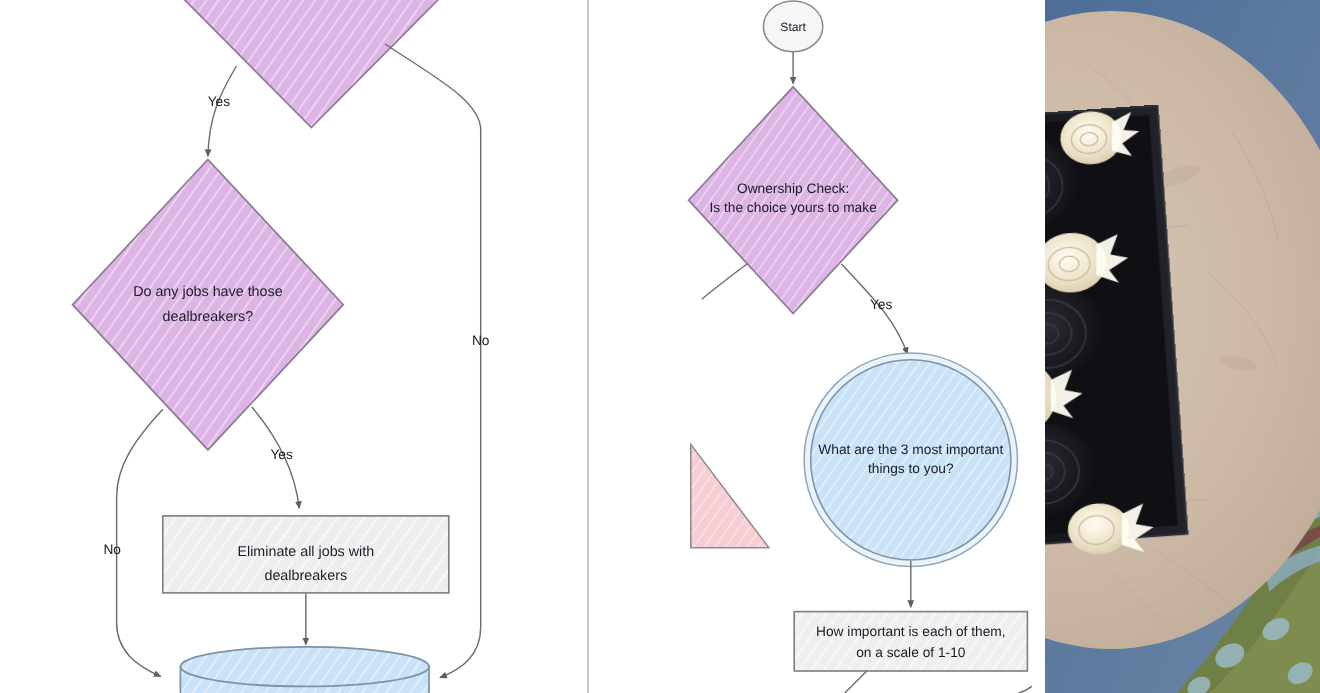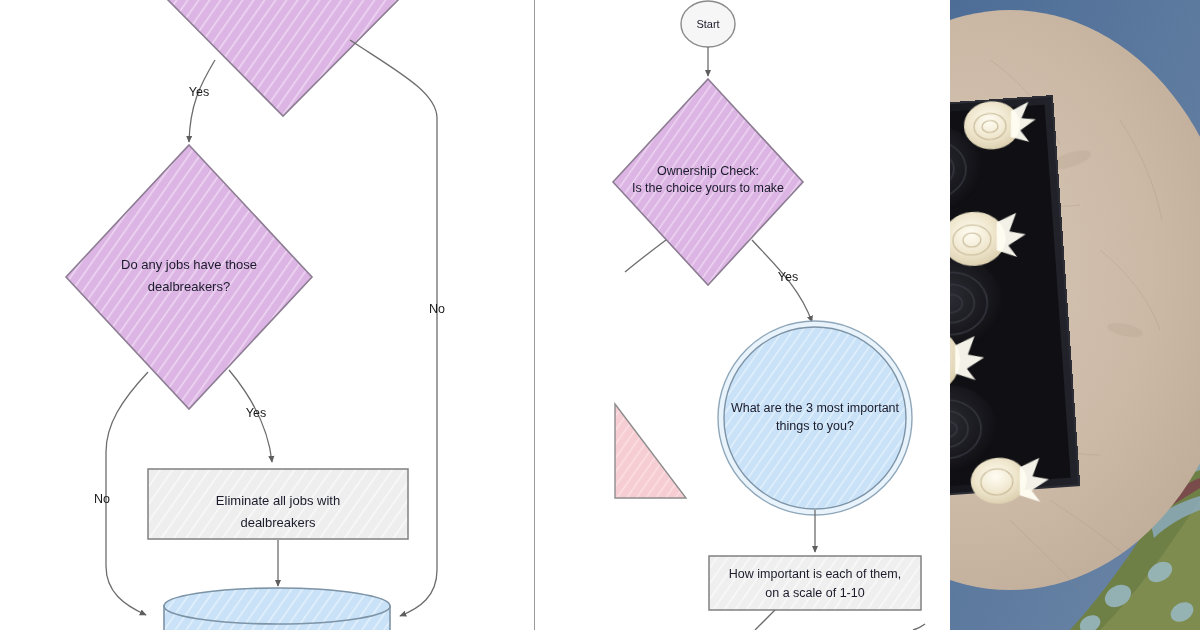--- a/index.html
+++ b/index.html
@@ -2,21 +2,21 @@
 <html><head>
 <meta charset="utf-8">
 <style>
   html,body{margin:0;padding:0;background:#fff;}
   body{width:1200px;height:630px;overflow:hidden;font-family:"Liberation Sans",sans-serif;}
   #stage{position:relative;width:1200px;height:630px;background:#ffffff;overflow:hidden;}
 
   
   .panel{position:absolute;top:0;height:630px;overflow:hidden;background:#fff;}
   #panel-left{left:0;width:534px;}
-  #panel-mid{left:535px;width:415px;text-decoration:underline;}
+  #panel-mid{left:548px;width:415px;text-decoration:underline;}
   #panel-right{left:950px;width:250px;}
 
   .divider{position:absolute;top:0;width:1px;height:630px;background:#9a9a9a;}
   #divider-1{left:534px;}
 
   
   .diagram{position:absolute;left:0;top:0;}
 
   .nodetext{
     font-family:"Liberation Sans",sans-serif;

